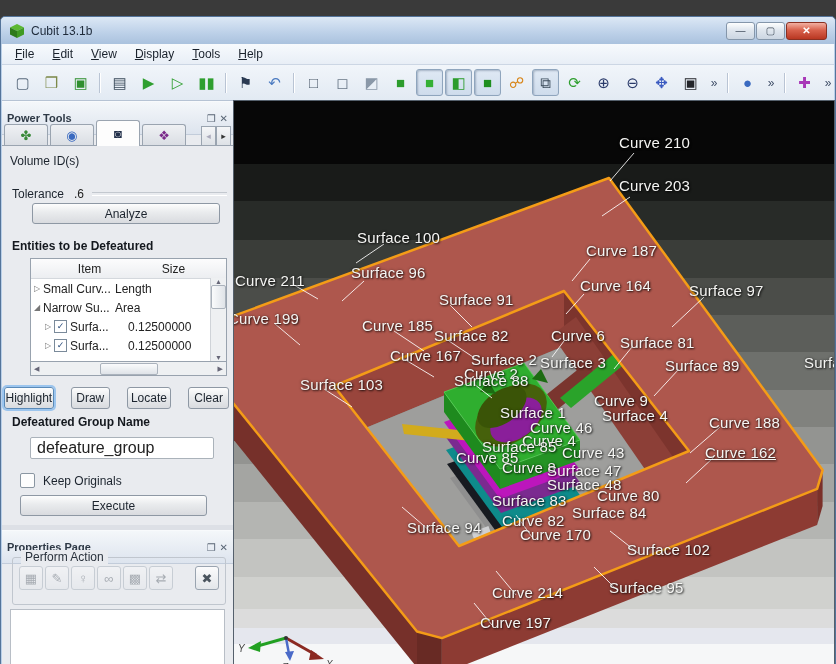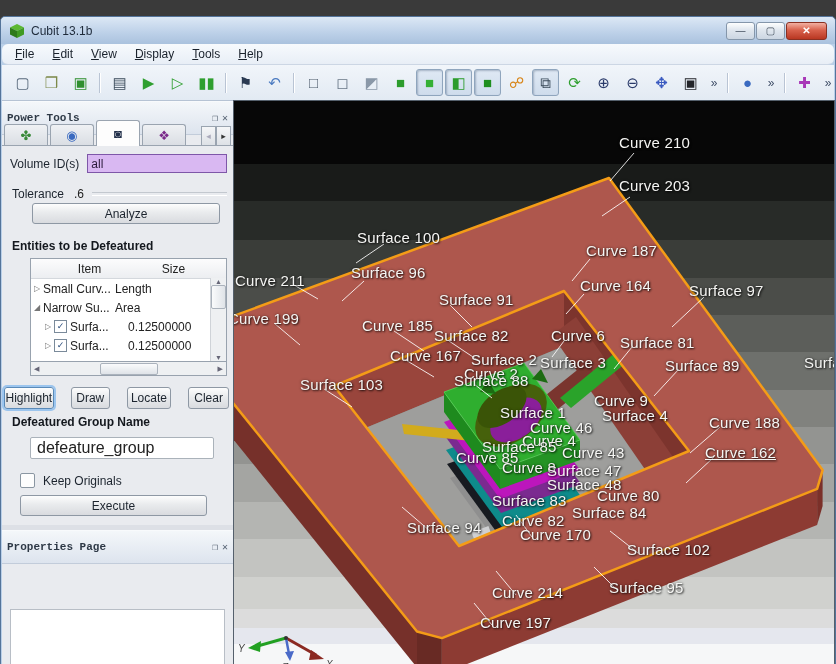--- a/index.html
+++ b/index.html
@@ -13,41 +13,41 @@
   .title-text{font-size:12px;color:#1e2a3a;}
   .win-controls{margin-left:auto;display:flex;gap:1px;}
   .win-btn{width:29px;height:18px;border:1px solid #8496aa;border-radius:3px;
     background:linear-gradient(#fdfefe,#dfe6ee 45%,#ccd6e2);display:flex;align-items:center;justify-content:center;
     font-size:10px;color:#44505e;box-sizing:border-box;}
   .win-btn:last-child{width:41px;background:linear-gradient(#f2b0a2,#d8614c 45%,#b93722);color:#fff;
     border-color:#8a3022;font-weight:bold;}
   
   .menubar{position:absolute;left:1px;top:27px;right:1px;height:21px;
     background:linear-gradient(#f7fafd,#e8eef6);border-bottom:1px solid #ccd6e4;
-    display:flex;align-items:center;padding-left:4px;box-sizing:border-box;border-radius:6px;}
+    display:flex;align-items:center;padding-left:4px;box-sizing:border-box;}
   .menu-item{font-size:12px;color:#1a222c;padding:2px 9px;}
   .menu-item::first-letter{text-decoration:underline;}
   
   .toolbar{position:absolute;left:1px;top:48px;right:1px;height:36px;
     background:linear-gradient(#f1f5fa,#e2eaf3);border-bottom:1px solid #b6c3d4;
     display:flex;align-items:center;padding-left:6px;box-sizing:border-box;overflow:hidden;}
   .tb-btn{width:25px;height:25px;margin:0 1px;border:1px solid transparent;border-radius:3px;
     display:flex;align-items:center;justify-content:center;font-size:15px;line-height:1;flex:0 0 auto;}
   .tb-btn.pressed{background:linear-gradient(#dfe9f4,#cfdcec);border:1px solid #8fa5bd;
     box-shadow:inset 1px 1px 2px rgba(60,80,110,.35);}
   .tb-btn.flat{width:14px;font-size:12px;color:#41506a;}
   .tb-btn.sep{width:6px;height:24px;border:none;margin:0 2px;position:relative;}
   .tb-btn.sep::before{content:"";position:absolute;left:2px;top:2px;bottom:2px;width:1px;background:#b9c4d4;
     box-shadow:1px 0 0 #fff;}
   
   .dock{position:absolute;left:1px;top:84px;width:232px;bottom:1px;background:#e9ebef;
     border-right:1px solid #aab4c2;box-sizing:border-box;font-size:12px;color:#222;}
   .panel-header{position:absolute;left:0;right:0;height:34px;
     background:linear-gradient(#f4f7fa,#dde4ee);border-bottom:1px solid #c2ccda;border-top:1px solid #f8fafc;
-    display:flex;align-items:center;padding:16px 5px;box-sizing:border-box;font-family:Liberation Mono, monospace;}
+    display:flex;align-items:center;padding:16px 5px;box-sizing:border-box;}
   .panel-title{font-size:11px;font-weight:bold;color:#2e3946;}
   .panel-ctl{margin-left:auto;display:flex;gap:4px;font-size:10px;color:#5a6676;}
   .panel-ctl span{cursor:default;}
   
   .tabs{position:absolute;left:2px;top:19px;right:2px;height:26px;display:flex;align-items:flex-end;}
   .tab{width:44px;height:22px;margin-right:2px;border:1px solid #9aa4b0;border-bottom:none;
     border-radius:3px 3px 0 0;background:linear-gradient(#eff1f4,#d9dde3);
     display:flex;align-items:center;justify-content:center;font-size:13px;box-sizing:border-box;}
   .tab.selected{height:26px;background:#fdfdfd;z-index:2;}
   .tab-scroll{margin-left:auto;display:flex;}
@@ -217,21 +217,20 @@
         </span>
       <span class="tab-scroll">
         <span class="tab-arrow dim">◂</span>
         <span class="tab-arrow">▸</span>
       </span>
     </div>
     <div class="tab-base"></div>
 
     <div class="row-volume">
       <span class="lbl">Volume ID(s)</span>
-      <span class="input-volume">all</span>
     </div>
 
     <div class="row-tol">
       <span class="lbl">Tolerance</span>
       <span class="tol-value">.6</span>
       <span class="tol-groove"></span>
     </div>
 
     <div class="btn btn-analyze">Analyze</div>
 
@@ -302,20 +301,33 @@
     <div class="splitter"></div>
 
     <div class="panel-header prop-header">
       <span class="panel-title">Properties Page</span>
       <span class="panel-ctl">
         <span>❐</span>
         <span>✕</span>
       </span>
     </div>
 
+    <div class="groupbox">
+      <span class="groupbox-legend">Perform Action</span>
+      <div class="action-row">
+
+      <span class="act-btn disabled">▦</span>
+          <span class="act-btn disabled">✎</span>
+          <span class="act-btn disabled">♀</span>
+          <span class="act-btn disabled">∞</span>
+          <span class="act-btn disabled">▩</span>
+          <span class="act-btn disabled">⇄</span>
+          <span class="act-btn">✖</span>
+        </div>
+    </div>
 
     <div class="prop-list"></div>
   </div>
 
   <div class="viewport">
     <svg class="scene" width="600" height="577" viewBox="0 0 600 577">
 
       <polygon points="100,285 330,190 330,245 100,340" fill="#99453c"></polygon>
       <polygon points="330,190 455,350 455,405 330,245" fill="#7c342d"></polygon>
       <polygon points="100,340 330,245 455,405 225,500" fill="#9e9e9c"></polygon>

